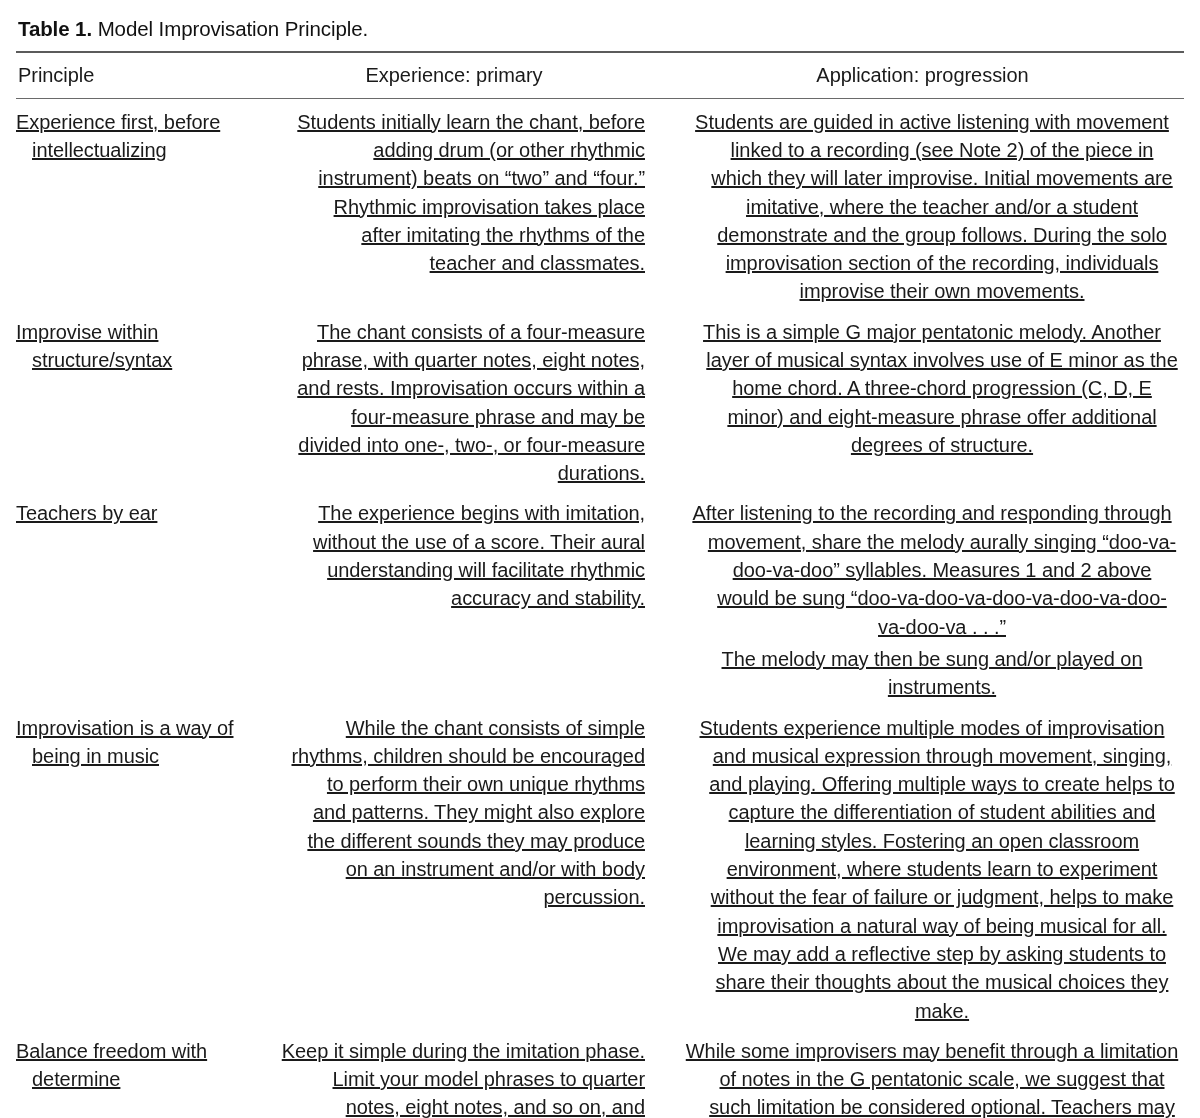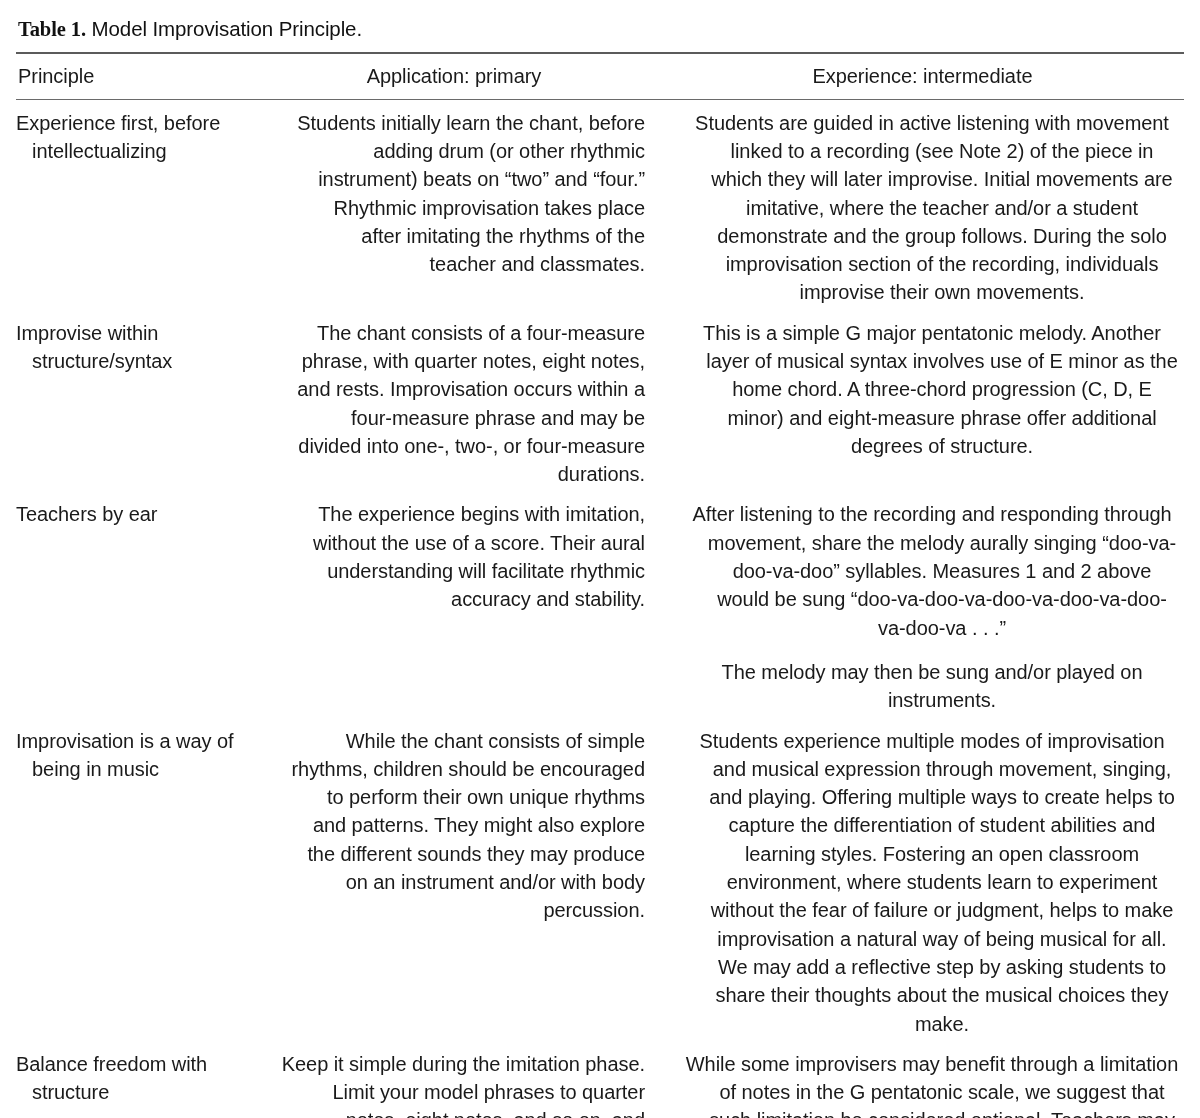--- a/index.html
+++ b/index.html
@@ -22,21 +22,20 @@
   }
   .caption {
     font-size: 20.5px;
     line-height: 1.25;
     color: #111111;
     letter-spacing: -0.1px;
     padding: 2px 0 9px 2px;
   }
   .caption .caption-label {
     font-weight: bold;
-    font-family: Liberation Serif, serif;
   }
   .rule {
     height: 0;
     border-top: 2.4px solid #5b5b5b;
     width: 100%;
   }
   .rule-thin {
     height: 0;
     border-top: 1.7px solid #6a6a6a;
     width: 100%;
@@ -72,28 +71,29 @@
     letter-spacing: -0.06px;
   }
   tbody tr.row > td { padding-top: 12px; }
   tbody tr.row:first-child > td { padding-top: 9px; }
   tbody tr.row:last-child > td { padding-bottom: 11px; }
 
   
   .hang {
     padding-left: 18px;
     text-indent: -18px;
+    text-decoration: underline;
   }
   .cell-principle .hang { padding-left: 16px; text-indent: -16px; padding-right: 10px; }
   .cell-primary  { padding-left: 12px; padding-right: 24px; }
   .cell-primary .hang { padding-left: 20px; text-indent: -20px; text-align: right; }
   .cell-intermediate { padding-left: 15px; padding-right: 4px; text-align: center; }
   .cell-intermediate .hang { padding-left: 20px; text-indent: -20px; }
 
-  .para + .para { margin-top: 16px; }
+  .para + .para { margin-top: 4px; }
 </style>
 </head>
 <body>
 
 <div class="table-wrap">
 
   <div class="caption">
     <span class="caption-label">Table 1.</span>
     <span class="caption-text">Model Improvisation Principle.</span>
   </div>
@@ -102,22 +102,22 @@
 
   <table class="tbl">
     <colgroup>
       <col class="c1">
         <col class="c2">
         <col class="c3">
     </colgroup>
     <thead>
       <tr>
         <th class="h-principle">Principle</th>
-        <th class="h-primary">Application: primary</th>
-        <th class="h-intermediate">Experience: intermediate</th>
+        <th class="h-primary">Experience: primary</th>
+        <th class="h-intermediate">Application: progression</th>
       </tr>
     </thead>
   </table>
 
   <div class="rule-thin"></div>
 
   <table class="tbl">
     <colgroup>
       <col class="c1">
         <col class="c2">
@@ -169,21 +169,21 @@
         <td class="cell-primary">
           <div class="hang para">While the chant consists of simple rhythms, children should be encouraged to perform their own unique rhythms and patterns. They might also explore the different sounds they may produce on an instrument and/or with body percussion.</div>
         </td>
         <td class="cell-intermediate">
           <div class="hang para">Students experience multiple modes of improvisation and musical expression through movement, singing, and playing. Offering multiple ways to create helps to capture the differentiation of student abilities and learning styles. Fostering an open classroom environment, where students learn to experiment without the fear of failure or judgment, helps to make improvisation a natural way of being musical for all. We may add a reflective step by asking students to share their thoughts about the musical choices they make.</div>
         </td>
       </tr>
 
       <tr class="row">
         <td class="cell-principle">
-          <div class="hang para">Balance freedom with structure</div>
+          <div class="hang para">Balance freedom with determine</div>
         </td>
         <td class="cell-primary">
           <div class="hang para">Keep it simple during the imitation phase. Limit your model phrases to quarter notes, eight notes, and so on, and gradually include higher degrees of complexity (e.g., syncopation). Children will benefit from structures that are initially simple, after which they may branch out to explore more highly complex and unique rhythmic devices.</div>
         </td>
         <td class="cell-intermediate">
           <div class="hang para">While some improvisers may benefit through a limitation of notes in the G pentatonic scale, we suggest that such limitation be considered optional. Teachers may choose to teach the G pentatonic scale during the process leading up to improvisation. They might also choose not to share the scale in any way, encouraging the student to determine which notes they think sound best.</div>
         </td>
       </tr>
 
     </tbody>

